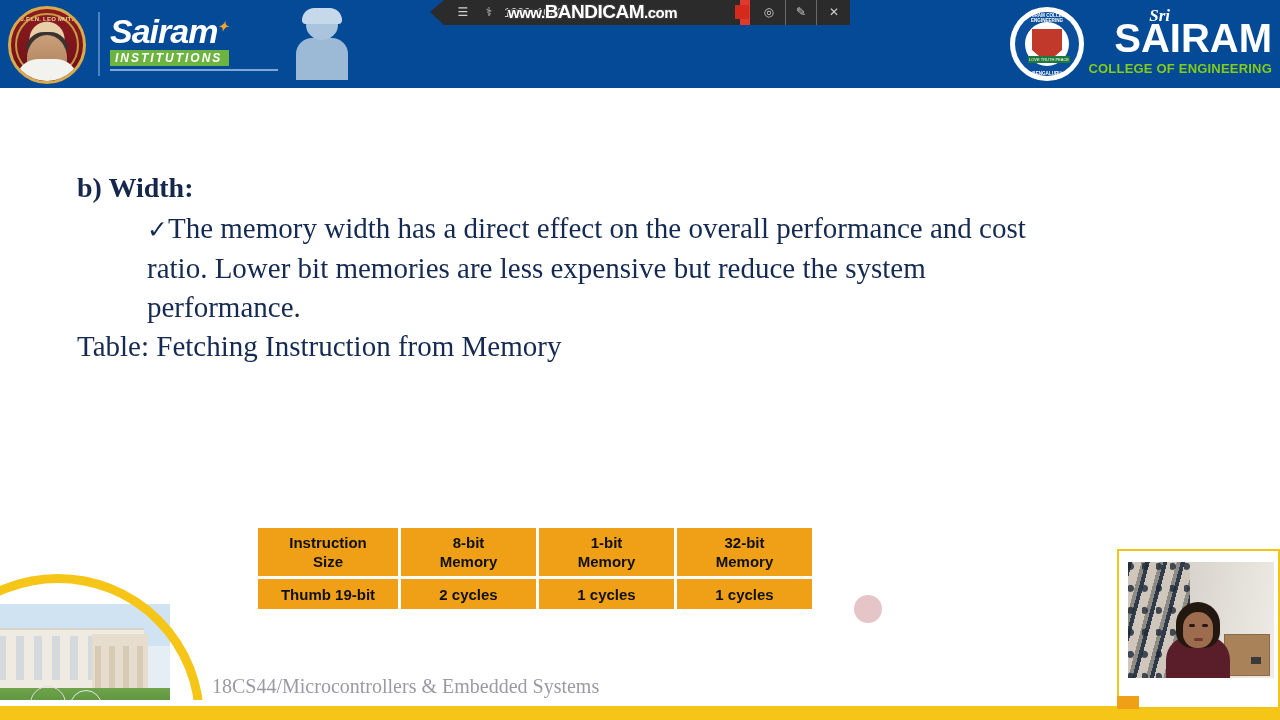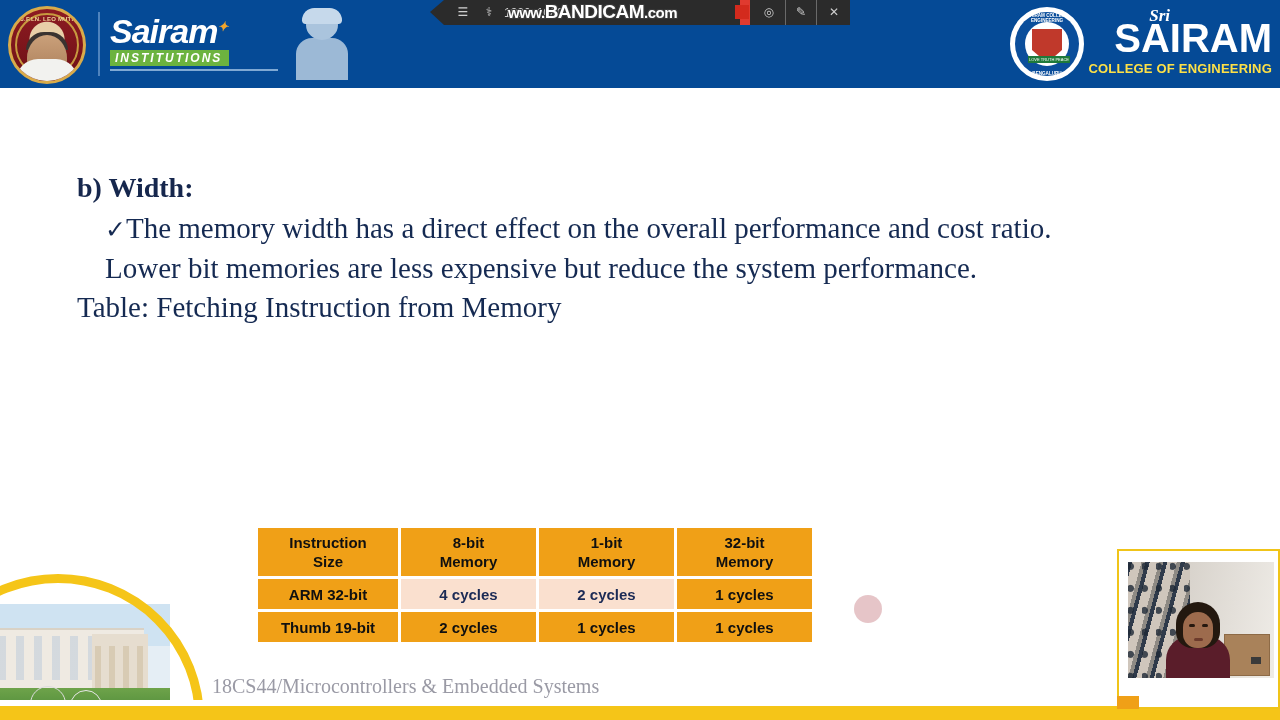--- a/index.html
+++ b/index.html
@@ -129,34 +129,34 @@
     font-size:17px; color:#ffffff;
   }
   .rt-sairam {
     position:absolute; right:8px; top:18px;
     font-family:"Liberation Sans", sans-serif; font-weight:bold;
     font-size:40px; line-height:40px; color:#ffffff; letter-spacing:0px;
   }
   .rt-coe {
     position:absolute; right:8px; top:62px;
     font-family:"Liberation Sans", sans-serif; font-weight:bold;
-    font-size:13px; line-height:13px; color:#fde047; letter-spacing:0.2px;
+    font-size:13px; line-height:13px; color:#84cc16; letter-spacing:0.2px;
   }
 
   
   .slide { position:absolute; left:0; top:88px; width:1280px; height:632px; background:#fff; }
   .body-text {
     position:absolute; left:77px; top:80px; width:990px;
     color:#152a52; font-size:29px; line-height:39px;
     font-family:"Liberation Serif", serif;
   }
   .h-width { font-weight:bold; font-size:28px; color:#16274d; display:block; margin-bottom:2px; }
   .p-indent { display:block; text-indent:130px; }
   .bullet-block {
-    display:block; margin-left:28px; text-indent:-0px; position:relative;
+    display:block; margin-left:70px; text-indent:-0px; position:relative;
   }
   .bullet-block .ck { font-family:"DejaVu Sans", sans-serif; font-size:25px; }
   .p-plain { display:block; }
 
   
   .tbl {
     position:absolute; left:255px; top:437px;
     border-collapse:separate; border-spacing:3px 3px;
     font-family:"Liberation Sans", sans-serif;
   }
@@ -284,26 +284,20 @@
           <td class="c2">
             <span>1-bit</span><br>
             <span>Memory</span>
           </td>
           <td class="c3">
             <span>32-bit</span><br>
             <span>Memory</span>
           </td>
         </tr>
         <tr class="row">
-          <td class="c0">ARM 32-bit</td>
-          <td class="c1 peach">4 cycles</td>
-          <td class="c2 peach">2 cycles</td>
-          <td class="c3">1 cycles</td>
-        </tr>
-        <tr class="row">
           <td class="c0">Thumb 19-bit</td>
           <td class="c1">2 cycles</td>
           <td class="c2">1 cycles</td>
           <td class="c3">1 cycles</td>
         </tr>
       </tbody>
     </table>
 
     <div class="cursor-dot"></div>
   </div>

